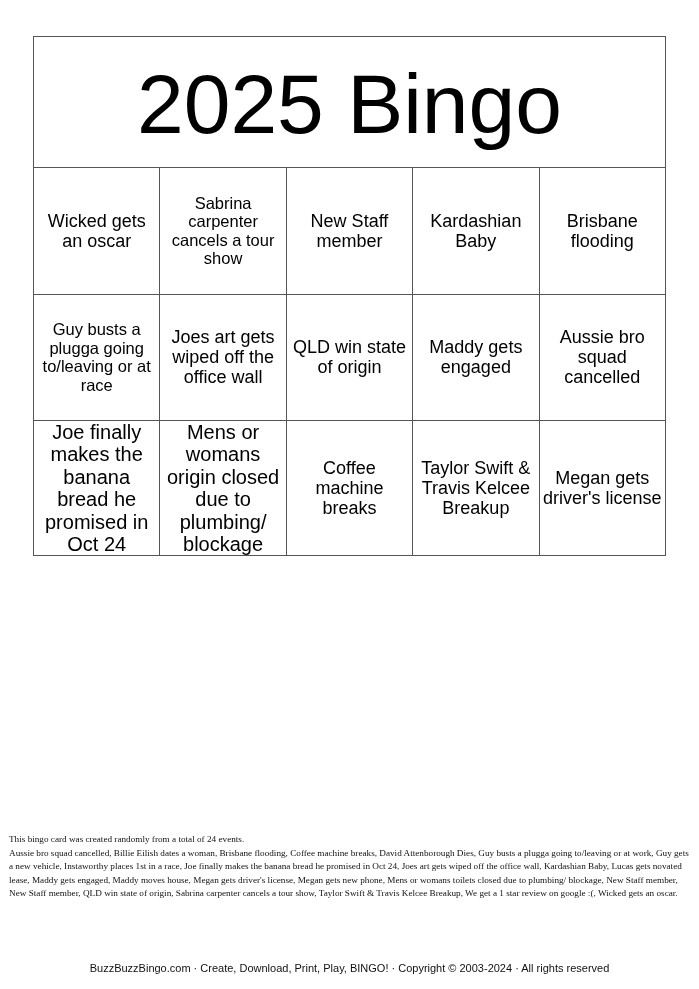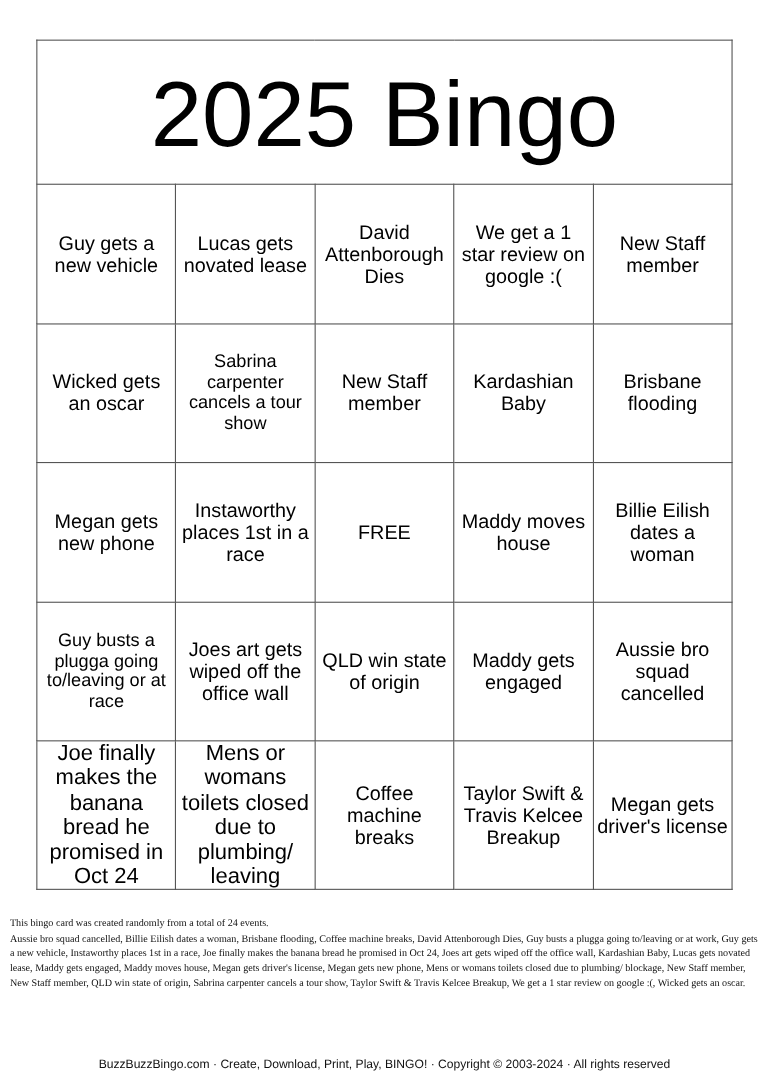--- a/index.html
+++ b/index.html
@@ -15,50 +15,36 @@
 </style>
 </head>
 <body>
 
 <table class="card">
   <tbody>
       <tr>
     <td colspan="5" class="title-cell">2025 Bingo</td>
   </tr>
   <tr>
-    <td class="cell">Guy gets a new vehicle</td>
-    <td class="cell">Lucas gets novated lease</td>
-    <td class="cell">David Attenborough Dies</td>
-    <td class="cell">We get a 1 star review on google :(</td>
-    <td class="cell">New Staff member</td>
-  </tr>
-  <tr>
     <td class="cell">Wicked gets an oscar</td>
     <td class="cell s16">Sabrina carpenter cancels a tour show</td>
     <td class="cell">New Staff member</td>
     <td class="cell">Kardashian Baby</td>
     <td class="cell">Brisbane flooding</td>
-  </tr>
-  <tr>
-    <td class="cell">Megan gets new phone</td>
-    <td class="cell">Instaworthy places 1st in a race</td>
-    <td class="cell">FREE</td>
-    <td class="cell">Maddy moves house</td>
-    <td class="cell">Billie Eilish dates a woman</td>
   </tr>
   <tr>
     <td class="cell s16">Guy busts a plugga going to/leaving or at race</td>
     <td class="cell">Joes art gets wiped off the office wall</td>
     <td class="cell">QLD win state of origin</td>
     <td class="cell">Maddy gets engaged</td>
     <td class="cell">Aussie bro squad cancelled</td>
   </tr>
   <tr>
     <td class="cell s14">Joe finally makes the banana bread he promised in Oct 24</td>
-    <td class="cell s14">Mens or womans toilets closed due to plumbing/ leaving</td>
+    <td class="cell s14">Mens or womans origin closed due to plumbing/ blockage</td>
     <td class="cell">Coffee machine breaks</td>
     <td class="cell">Taylor Swift &amp; Travis Kelcee Breakup</td>
     <td class="cell">Megan gets driver's license</td>
   </tr>
 </tbody>
   </table>
 
 <div class="notes">
   <div>This bingo card was created randomly from a total of 24 events.</div>
   <div>Aussie bro squad cancelled, Billie Eilish dates a woman, Brisbane flooding, Coffee machine breaks, David Attenborough Dies, Guy busts a plugga going to/leaving or at work, Guy gets a new vehicle, Instaworthy places 1st in a race, Joe finally makes the banana bread he promised in Oct 24, Joes art gets wiped off the office wall, Kardashian Baby, Lucas gets novated lease, Maddy gets engaged, Maddy moves house, Megan gets driver's license, Megan gets new phone, Mens or womans toilets closed due to plumbing/ blockage, New Staff member, New Staff member, QLD win state of origin, Sabrina carpenter cancels a tour show, Taylor Swift &amp; Travis Kelcee Breakup, We get a 1 star review on google :(, Wicked gets an oscar.</div>

